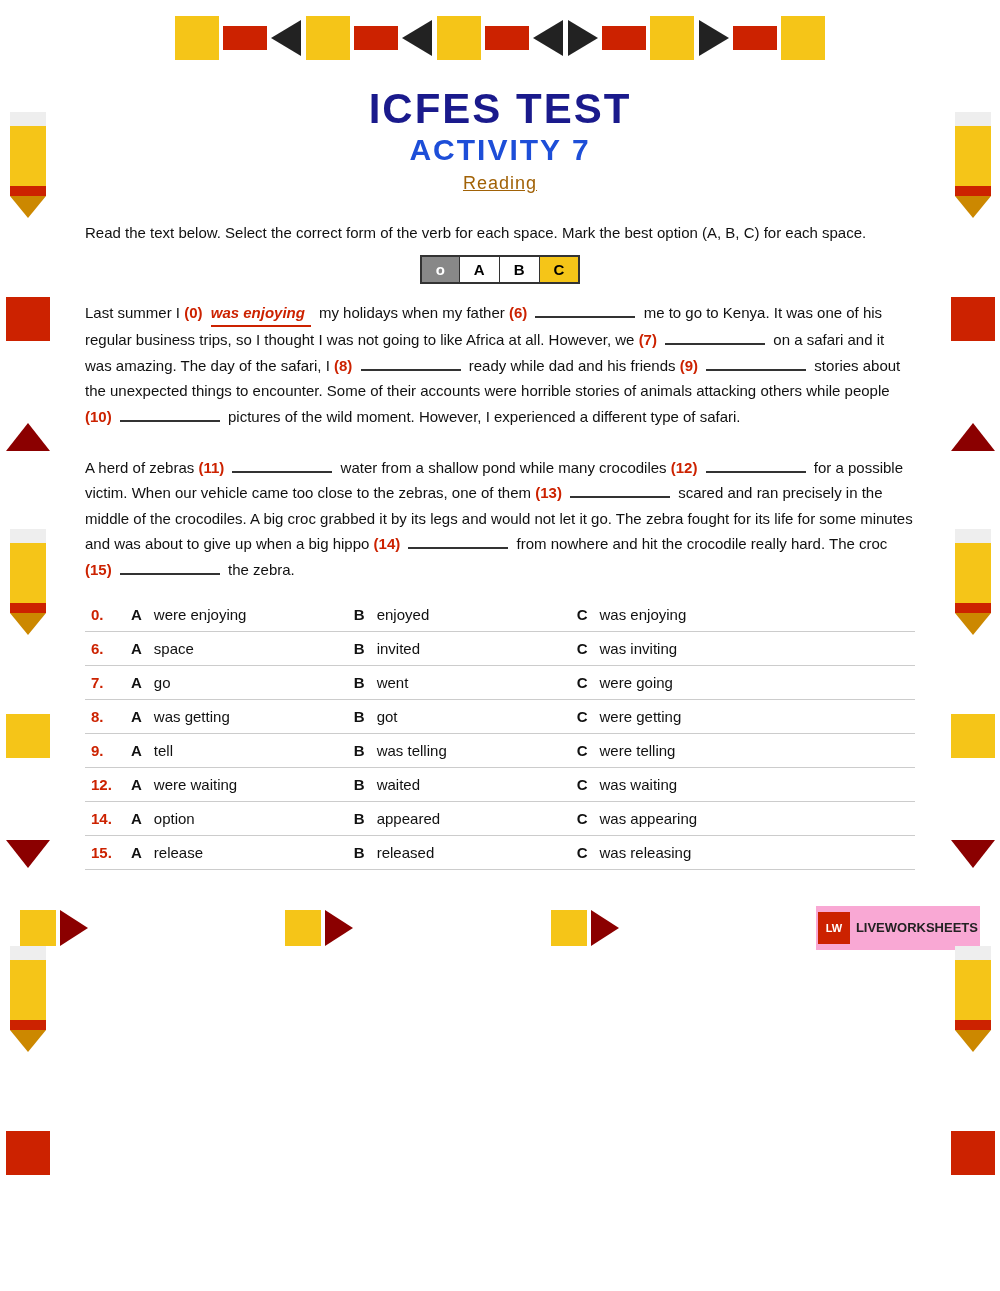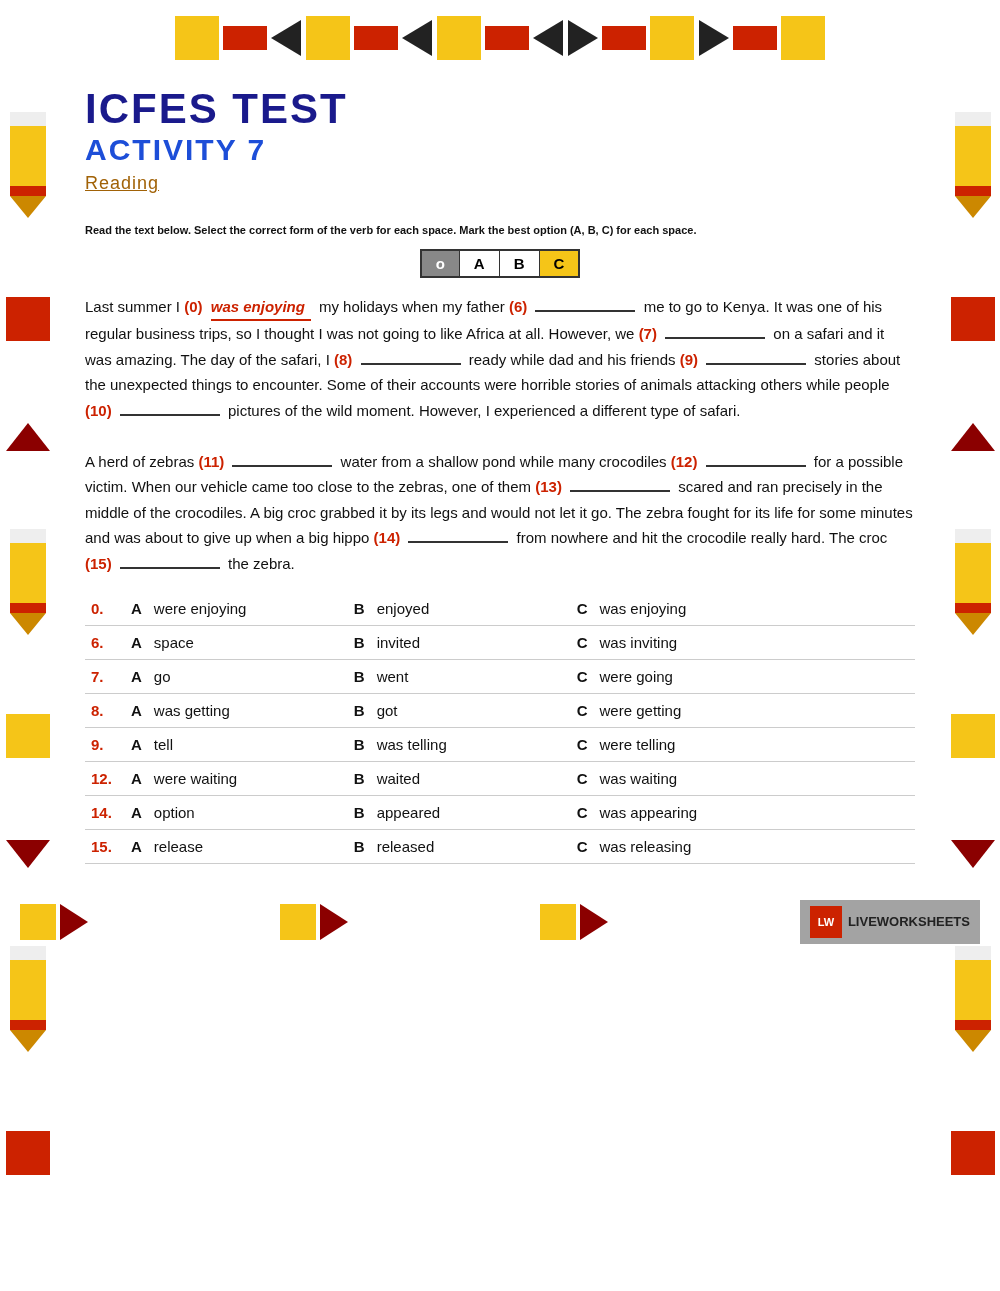--- a/index.html
+++ b/index.html
@@ -12,20 +12,21 @@
       overflow-x: hidden;
     }
 
     
     .main-content {
       margin: 0 65px;
       padding: 10px 20px 20px 20px;
     }
 
     .title-section {
+      text-align: center;
       margin-bottom: 28px;
     }
 
     .title-main {
       font-size: 42px;
       font-weight: 900;
       color: #1a1a8c;
       letter-spacing: 2px;
     }
 
@@ -38,22 +39,22 @@
 
     .reading-label {
       font-size: 18px;
       color: #a16207;
       margin-top: 6px;
       text-decoration: underline;
       letter-spacing: 1px;
     }
 
     .instructions {
-      font-size: 11px;
-      font-weight: bold;
+      font-size: 15px;
+      font-weight: normal;
       color: #111;
       margin: 12px 0 10px 0;
       line-height: 1.5;
     }
 
     
     .option-selector {
       display: flex;
       justify-content: center;
       margin-bottom: 16px;
@@ -251,22 +252,22 @@
       width: 0; height: 0;
       border-left: 18px solid transparent;
       border-right: 18px solid transparent;
       border-top: 22px solid #cc8800;
     }
 
     
     .lw-logo {
       display: flex;
       align-items: center;
-      background: #a3a3a3;
-      padding: 6px 10px;
+      background: #f9a8d4;
+      padding: 6px 2px;
       font-size: 13px;
       font-weight: bold;
       color: #222;
     }
 
     .deco-group {
       display: flex;
       align-items: center;
       gap: 4px;
     }

